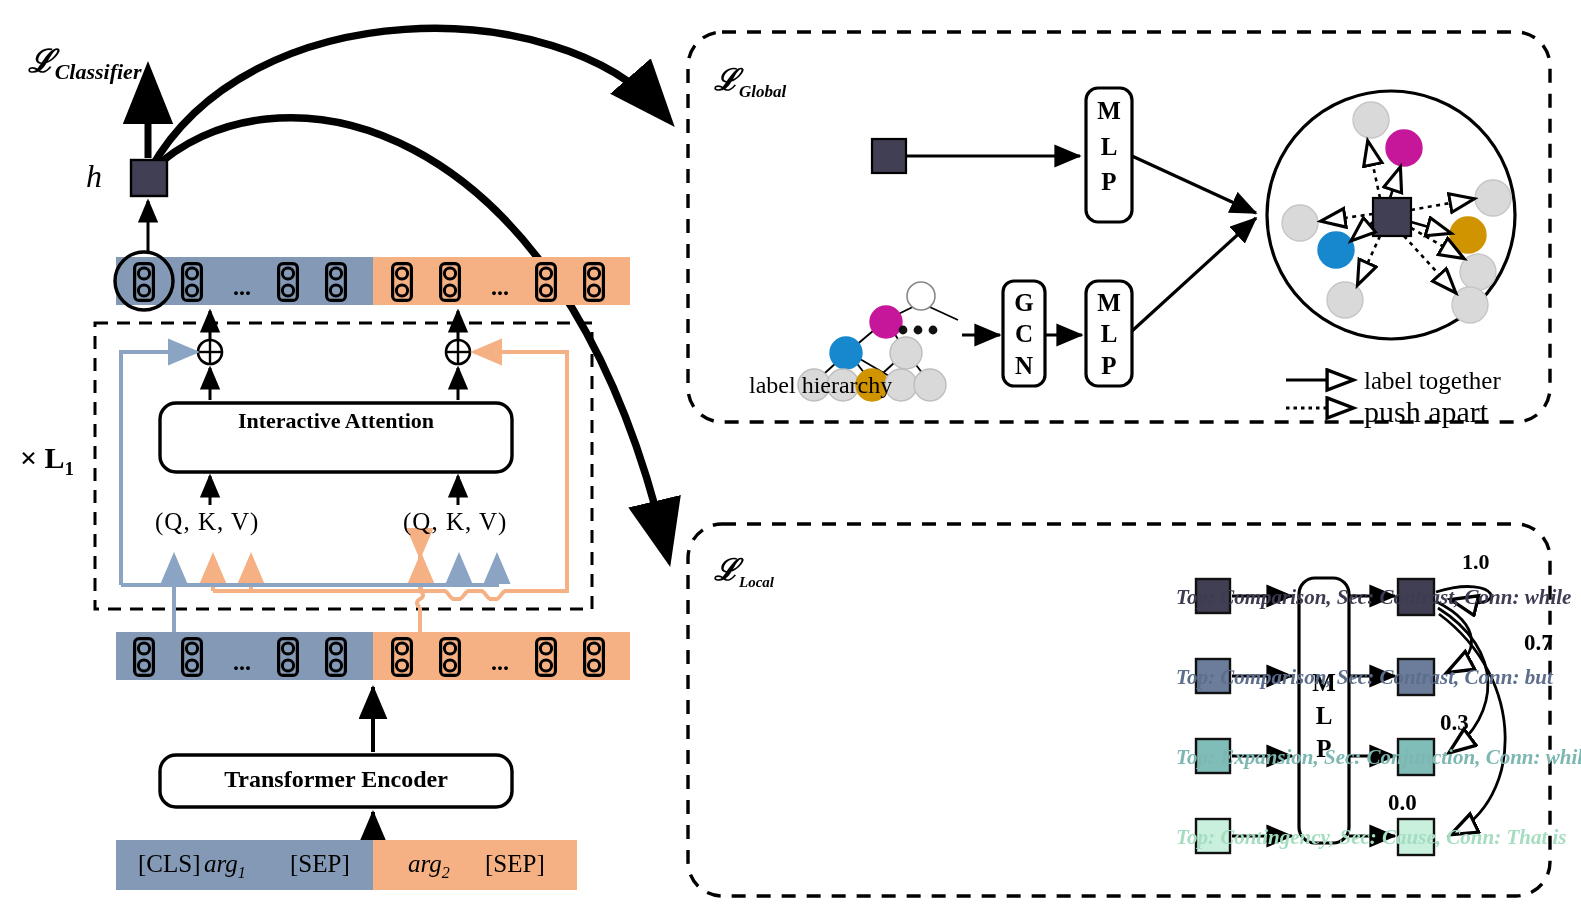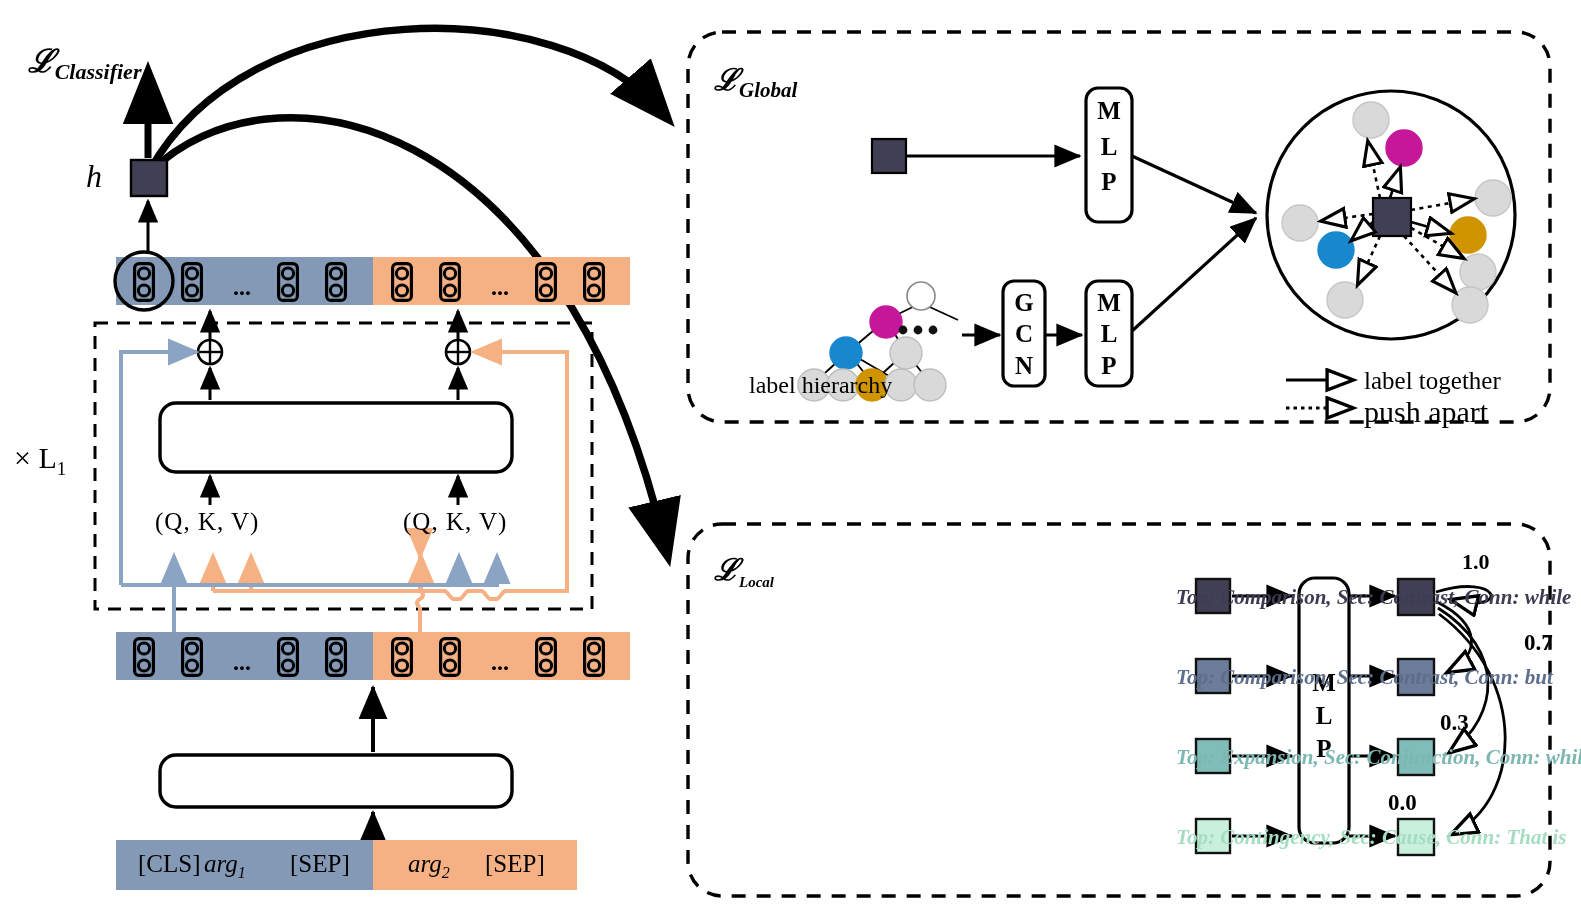--- a/index.html
+++ b/index.html
@@ -251,43 +251,45 @@
       <path d="M1439,614 C 1528,680 1522,800 1452,834" marker-end="url(#ahHollow)"></path>
     </g>
   </svg>
 
   <div class="txt loss-label" style="left:28px;top:38px;font-size:32px;">
     <span>ℒ</span><sub style="font-size:22px;">Classifier</sub>
   </div>
 
   <div class="txt serif ital" style="left:86px;top:158px;font-size:32px;">h</div>
 
-  <div class="txt serif" style="left:14px;top:441px;font-size:30px;">
+  <div class="txt serif" style="left:20px;top:441px;font-size:30px;font-weight:bold;">
     <span>× L</span><sub style="font-size:19px;">1</sub>
   </div>
 
   <div class="txt serif bold" style="left:160px;top:407px;width:352px;text-align:center;font-size:22px;line-height:1.25;">
+    <div>Interactive Attention</div>
   </div>
 
   <div class="txt serif" style="left:155px;top:508px;font-size:25px;letter-spacing:1px;">(Q,  K,  V)</div>
   <div class="txt serif" style="left:403px;top:508px;font-size:25px;letter-spacing:1px;">(Q,  K,  V)</div>
 
+  <div class="txt serif bold" style="left:160px;top:766px;width:352px;text-align:center;font-size:24px;">Transformer Encoder</div>
 
   <div class="txt serif" style="left:138px;top:850px;font-size:25px;">[CLS]</div>
   <div class="txt serif ital" style="left:204px;top:850px;font-size:25px;">
     <span>arg</span><sub style="font-size:16px;">1</sub>
   </div>
   <div class="txt serif" style="left:290px;top:850px;font-size:25px;">[SEP]</div>
   <div class="txt serif ital" style="left:408px;top:850px;font-size:25px;">
     <span>arg</span><sub style="font-size:16px;">2</sub>
   </div>
   <div class="txt serif" style="left:485px;top:850px;font-size:25px;">[SEP]</div>
 
   <div class="txt loss-label" style="left:714px;top:58px;font-size:30px;">
-    <span>ℒ</span><sub style="font-size:21px;">Global</sub>
+    <span>ℒ</span><sub style="font-size:17px;">Global</sub>
   </div>
 
 
   <div class="txt serif" style="left:749px;top:372px;font-size:24px;">label hierarchy</div>
 
   <div class="txt serif bold" style="left:1086px;top:93px;width:46px;text-align:center;font-size:25px;line-height:1.42;">
     <div>M</div>
     <div>L</div>
     <div>P</div>
   </div>

